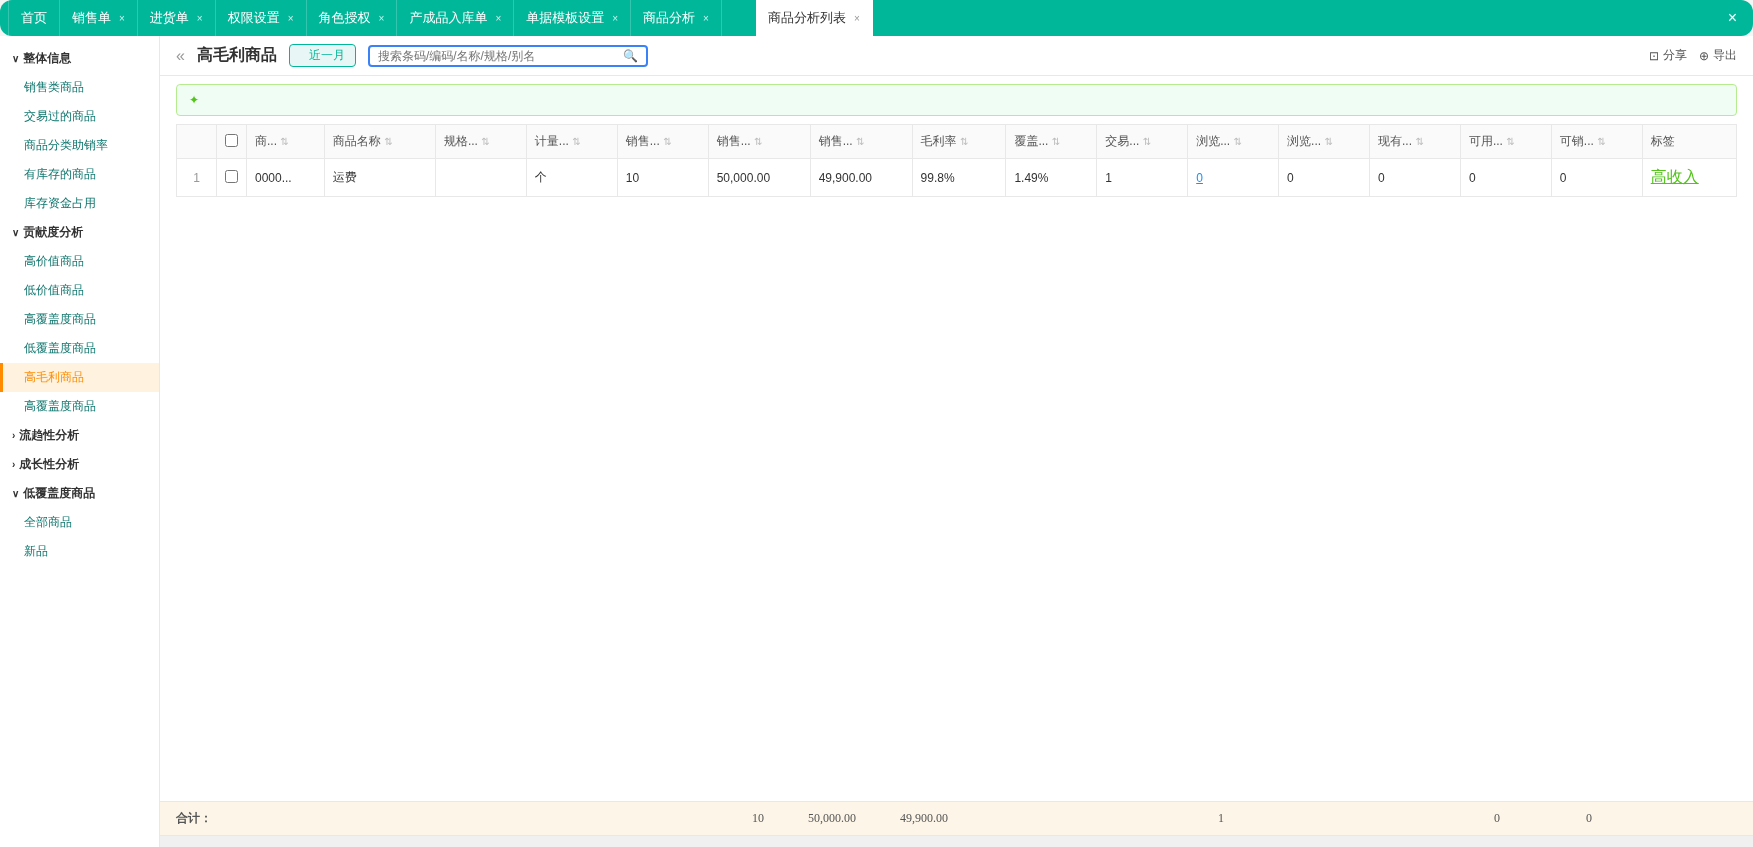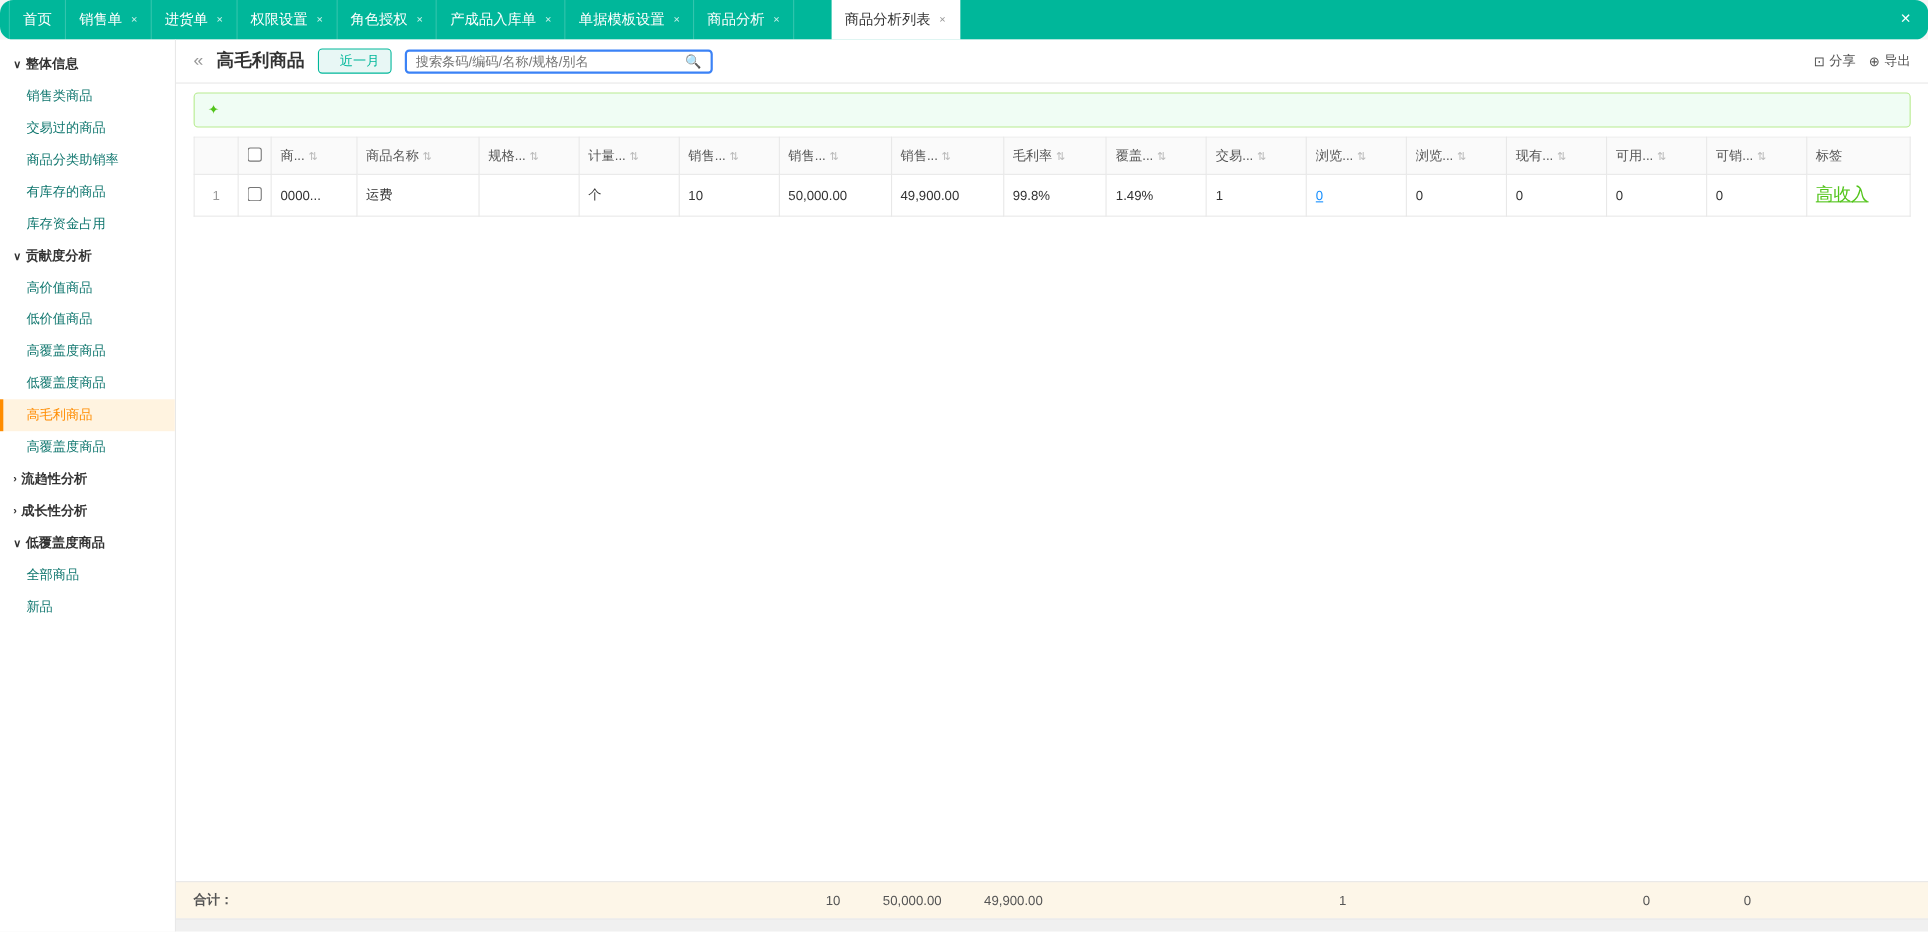--- a/index.html
+++ b/index.html
@@ -219,20 +219,21 @@
     
     .table-footer {
       border-top: 1px solid #e8e8e8;
       padding: 8px 16px;
       background: #fdf6e8;
       display: flex;
       align-items: center;
       gap: 12px;
       font-size: 12px;
       color: #555;
+      font-family: Liberation Serif, serif;
     }
     .footer-label { font-weight: bold; margin-right: 8px; }
     .footer-cell {
       min-width: 80px;
       text-align: right;
       padding: 0 8px;
     }
 
     
     .bottom-scrollbar {

